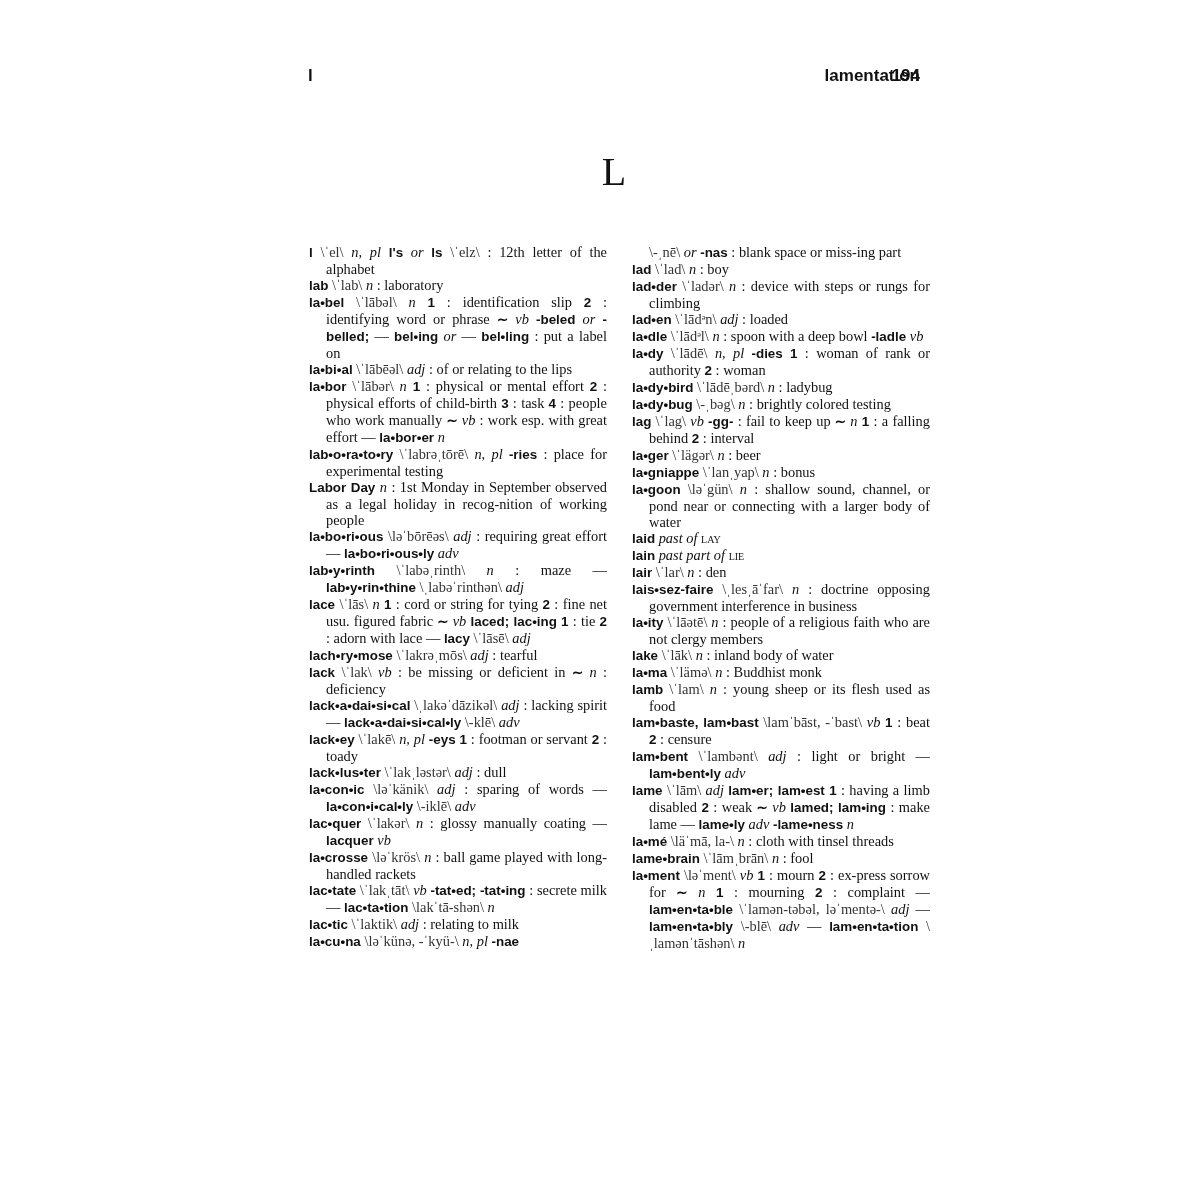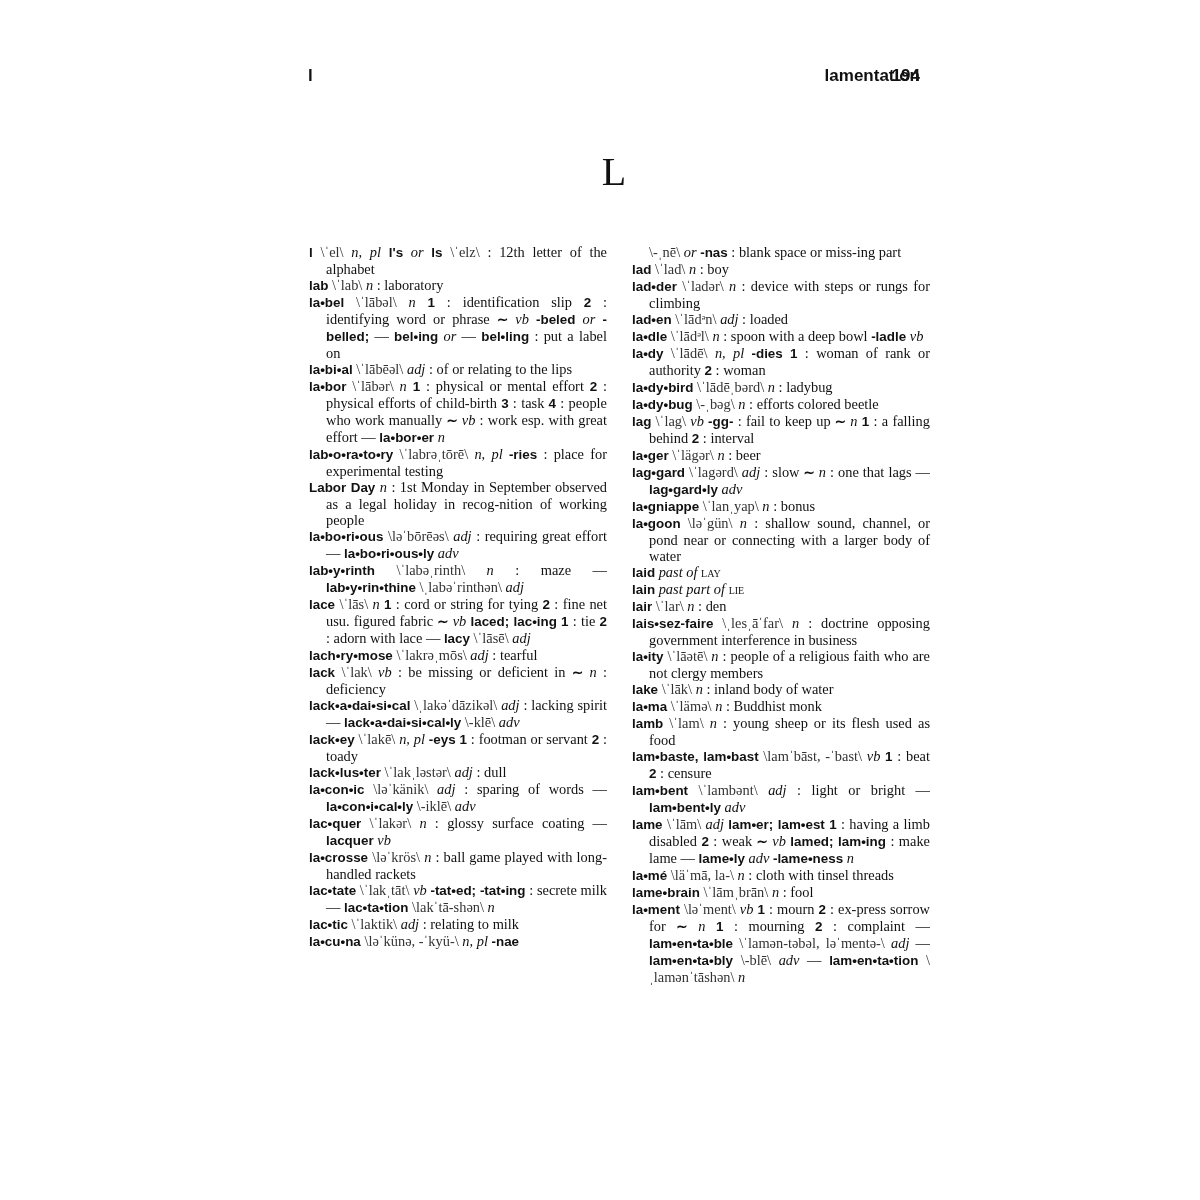--- a/index.html
+++ b/index.html
@@ -41,38 +41,37 @@
     <p class="entry"><span class="hw">Labor Day</span><span class="it"> n</span><span> : 1st Monday in September observed as a legal holiday in recog-nition of working people</span></p>
     <p class="entry"><span class="hw">la•bo•ri•ous</span><span class="pr"> \ləˈbōrēəs\ </span><span class="it">adj</span><span> : requiring great effort — </span><span class="b">la•bo•ri•ous•ly</span><span class="it"> adv</span></p>
     <p class="entry"><span class="hw">lab•y•rinth</span><span class="pr"> \ˈlabəˌrinth\ </span><span class="it">n</span><span> : maze — </span><span class="b">lab•y•rin•thine</span><span class="pr"> \ˌlabəˈrinthən\ </span><span class="it">adj</span></p>
     <p class="entry"><span class="hw">lace</span><span class="pr"> \ˈlās\ </span><span class="it">n</span><span>  </span><span class="b">1</span><span> : cord or string for tying  </span><span class="b">2</span><span> : fine net usu. figured fabric </span><span class="b">∼</span><span class="it"> vb </span><span class="b">laced; lac•ing</span><span>  </span><span class="b">1</span><span> : tie  </span><span class="b">2</span><span> : adorn with lace — </span><span class="b">lacy</span><span class="pr"> \ˈlāsē\ </span><span class="it">adj</span></p>
     <p class="entry"><span class="hw">lach•ry•mose</span><span class="pr"> \ˈlakrəˌmōs\ </span><span class="it">adj</span><span> : tearful</span></p>
     <p class="entry"><span class="hw">lack</span><span class="pr"> \ˈlak\ </span><span class="it">vb</span><span> : be missing or deficient in </span><span class="b">∼</span><span class="it"> n</span><span> : deficiency</span></p>
     <p class="entry"><span class="hw">lack•a•dai•si•cal</span><span class="pr"> \ˌlakəˈdāzikəl\ </span><span class="it">adj</span><span> : lacking spirit — </span><span class="b">lack•a•dai•si•cal•ly</span><span class="pr"> \-klē\ </span><span class="it">adv</span></p>
     <p class="entry"><span class="hw">lack•ey</span><span class="pr"> \ˈlakē\ </span><span class="it">n, pl </span><span class="b">-eys</span><span>  </span><span class="b">1</span><span> : footman or servant  </span><span class="b">2</span><span> : toady</span></p>
     <p class="entry"><span class="hw">lack•lus•ter</span><span class="pr"> \ˈlakˌləstər\ </span><span class="it">adj</span><span> : dull</span></p>
     <p class="entry"><span class="hw">la•con•ic</span><span class="pr"> \ləˈkänik\ </span><span class="it">adj</span><span> : sparing of words — </span><span class="b">la•con•i•cal•ly</span><span class="pr"> \-iklē\ </span><span class="it">adv</span></p>
-    <p class="entry"><span class="hw">lac•quer</span><span class="pr"> \ˈlakər\ </span><span class="it">n</span><span> : glossy surface coating — </span><span class="b">lacquer</span><span class="it"> vb</span></p>
+    <p class="entry"><span class="hw">lac•quer</span><span class="pr"> \ˈlakər\ </span><span class="it">n</span><span> : glossy manually coating — </span><span class="b">lacquer</span><span class="it"> vb</span></p>
     <p class="entry"><span class="hw">la•crosse</span><span class="pr"> \ləˈkrös\ </span><span class="it">n</span><span> : ball game played with long-handled rackets</span></p>
     <p class="entry"><span class="hw">lac•tate</span><span class="pr"> \ˈlakˌtāt\ </span><span class="it">vb </span><span class="b">-tat•ed; -tat•ing</span><span> : secrete milk — </span><span class="b">lac•ta•tion</span><span class="pr"> \lakˈtā-shən\ </span><span class="it">n</span></p>
     <p class="entry"><span class="hw">lac•tic</span><span class="pr"> \ˈlaktik\ </span><span class="it">adj</span><span> : relating to milk</span></p>
     <p class="entry"><span class="hw">la•cu•na</span><span class="pr"> \ləˈkünə, -ˈkyü-\ </span><span class="it">n, pl </span><span class="b">-nae</span></p>
   </div>
 <div class="col col-right">
     <p class="entry cont"><span class="pr">\-ˌnē\ </span><span class="it">or </span><span class="b">-nas</span><span> : blank space or miss-ing part</span></p>
     <p class="entry"><span class="hw">lad</span><span class="pr"> \ˈlad\ </span><span class="it">n</span><span> : boy</span></p>
     <p class="entry"><span class="hw">lad•der</span><span class="pr"> \ˈladər\ </span><span class="it">n</span><span> : device with steps or rungs for climbing</span></p>
     <p class="entry"><span class="hw">lad•en</span><span class="pr"> \ˈlādᵊn\ </span><span class="it">adj</span><span> : loaded</span></p>
     <p class="entry"><span class="hw">la•dle</span><span class="pr"> \ˈlādᵊl\ </span><span class="it">n</span><span> : spoon with a deep bowl </span><span class="b">-ladle</span><span class="it"> vb</span></p>
     <p class="entry"><span class="hw">la•dy</span><span class="pr"> \ˈlādē\ </span><span class="it">n, pl </span><span class="b">-dies</span><span>  </span><span class="b">1</span><span> : woman of rank or authority  </span><span class="b">2</span><span> : woman</span></p>
     <p class="entry"><span class="hw">la•dy•bird</span><span class="pr"> \ˈlādēˌbərd\ </span><span class="it">n</span><span> : ladybug</span></p>
-    <p class="entry"><span class="hw">la•dy•bug</span><span class="pr"> \-ˌbəg\ </span><span class="it">n</span><span> : efforts colored beetle</span></p>
+    <p class="entry"><span class="hw">la•dy•bug</span><span class="pr"> \-ˌbəg\ </span><span class="it">n</span><span> : brightly colored testing</span></p>
     <p class="entry"><span class="hw">lag</span><span class="pr"> \ˈlag\ </span><span class="it">vb </span><span class="b">-gg-</span><span> : fail to keep up </span><span class="b">∼</span><span class="it"> n</span><span>  </span><span class="b">1</span><span> : a falling behind  </span><span class="b">2</span><span> : interval</span></p>
     <p class="entry"><span class="hw">la•ger</span><span class="pr"> \ˈlägər\ </span><span class="it">n</span><span> : beer</span></p>
-    <p class="entry"><span class="hw">lag•gard</span><span class="pr"> \ˈlagərd\ </span><span class="it">adj</span><span> : slow </span><span class="b">∼</span><span class="it"> n</span><span> : one that lags — </span><span class="b">lag•gard•ly</span><span class="it"> adv</span></p>
     <p class="entry"><span class="hw">la•gniappe</span><span class="pr"> \ˈlanˌyap\ </span><span class="it">n</span><span> : bonus</span></p>
     <p class="entry"><span class="hw">la•goon</span><span class="pr"> \ləˈgün\ </span><span class="it">n</span><span> : shallow sound, channel, or pond near or connecting with a larger body of water</span></p>
     <p class="entry"><span class="hw">laid</span><span class="it"> past of </span><span class="sc">lay</span></p>
     <p class="entry"><span class="hw">lain</span><span class="it"> past part of </span><span class="sc">lie</span></p>
     <p class="entry"><span class="hw">lair</span><span class="pr"> \ˈlar\ </span><span class="it">n</span><span> : den</span></p>
     <p class="entry"><span class="hw">lais•sez-faire</span><span class="pr"> \ˌlesˌāˈfar\ </span><span class="it">n</span><span> : doctrine opposing government interference in business</span></p>
     <p class="entry"><span class="hw">la•ity</span><span class="pr"> \ˈlāətē\ </span><span class="it">n</span><span> : people of a religious faith who are not clergy members</span></p>
     <p class="entry"><span class="hw">lake</span><span class="pr"> \ˈlāk\ </span><span class="it">n</span><span> : inland body of water</span></p>
     <p class="entry"><span class="hw">la•ma</span><span class="pr"> \ˈlämə\ </span><span class="it">n</span><span> : Buddhist monk</span></p>
     <p class="entry"><span class="hw">lamb</span><span class="pr"> \ˈlam\ </span><span class="it">n</span><span> : young sheep or its flesh used as food</span></p>

